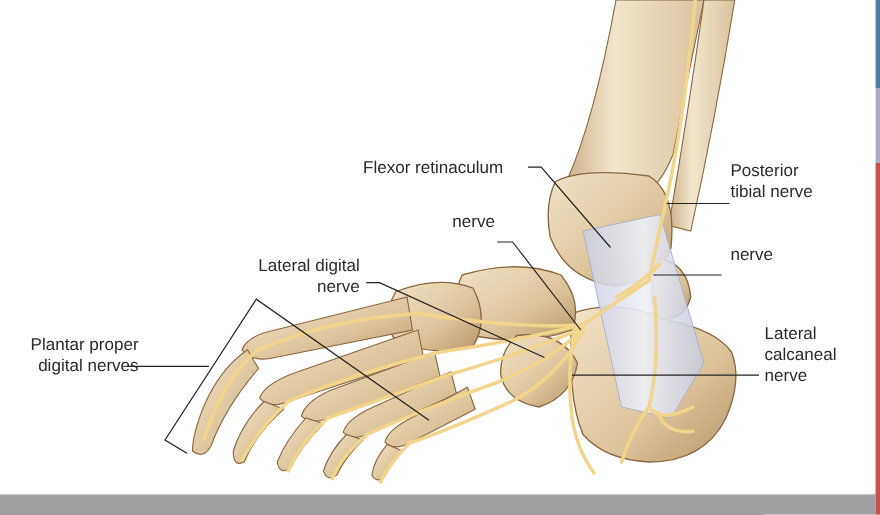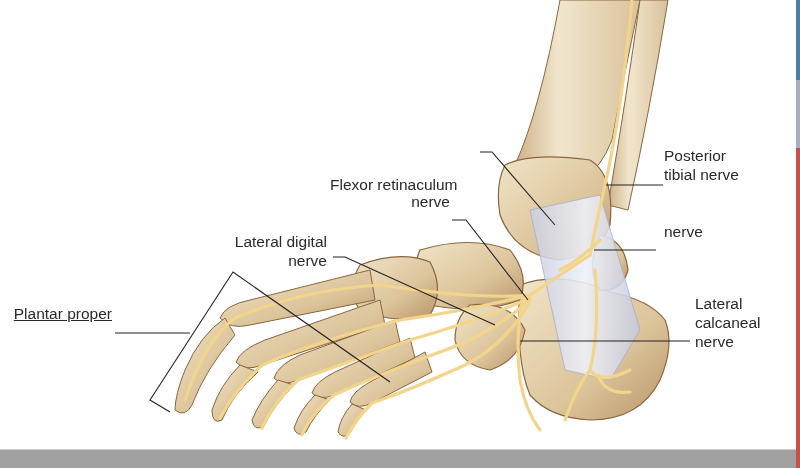--- a/index.html
+++ b/index.html
@@ -83,21 +83,21 @@
     <polyline points="663,185 606,185"></polyline>
     <polyline points="452,220 466,220 528,300"></polyline>
     <polyline points="656,250 594,250"></polyline>
     <polyline points="333,257 345,257 495,325"></polyline>
     <polyline points="690,341 520,341"></polyline>
     <polyline points="115,333 190,333"></polyline>
     <polyline points="170,412 150,400 233,272 390,382"></polyline>
   </g>
 </svg>
 
-<div class="lbl right" style="left:330px; top:143px;margin-top:32px;">
+<div class="lbl right" style="left:330px; top:143px;">
   <span>Flexor retinaculum</span>
 </div>
 
 <div class="lbl" style="left:664px; top:146px;">
   <div>Posterior</div>
   <div>tibial nerve</div>
 </div>
 
 <div class="lbl right" style="left:335px; top:192px; width:115px;">
   <div>nerve</div>
@@ -111,22 +111,23 @@
   <div>Lateral digital</div>
   <div>nerve</div>
 </div>
 
 <div class="lbl" style="left:695px; top:294px;">
   <div>Lateral</div>
   <div>calcaneal</div>
   <div>nerve</div>
 </div>
 
-<div class="lbl right" style="left:2px; top:304px; width:110px;text-decoration:underline;">
+<div class="lbl right" style="left:16px; top:304px; width:110px;">
   <div>Plantar proper</div>
+  <div>digital nerves</div>
 </div>
 
 <div id="bottom-bar" style="background:#a0a0a0;">
   <div class="edge"></div>
 </div>
 
 <div id="side-strip">
   <div style="top:0; height:80px; background:#4a7fa8;"></div>
   <div style="top:80px; height:68px; background:#a9adbf;"></div>
   <div style="top:148px; height:320px; background:#c8504a;"></div>

